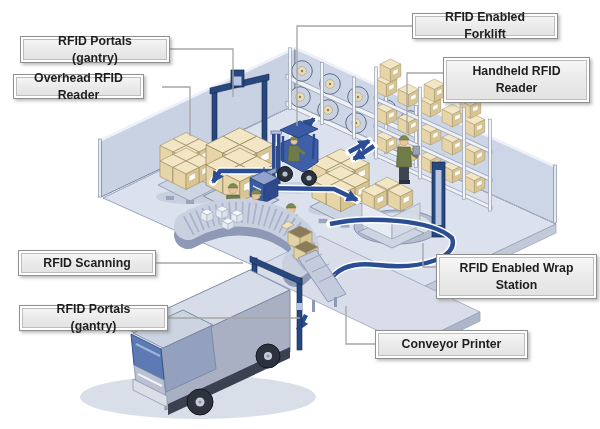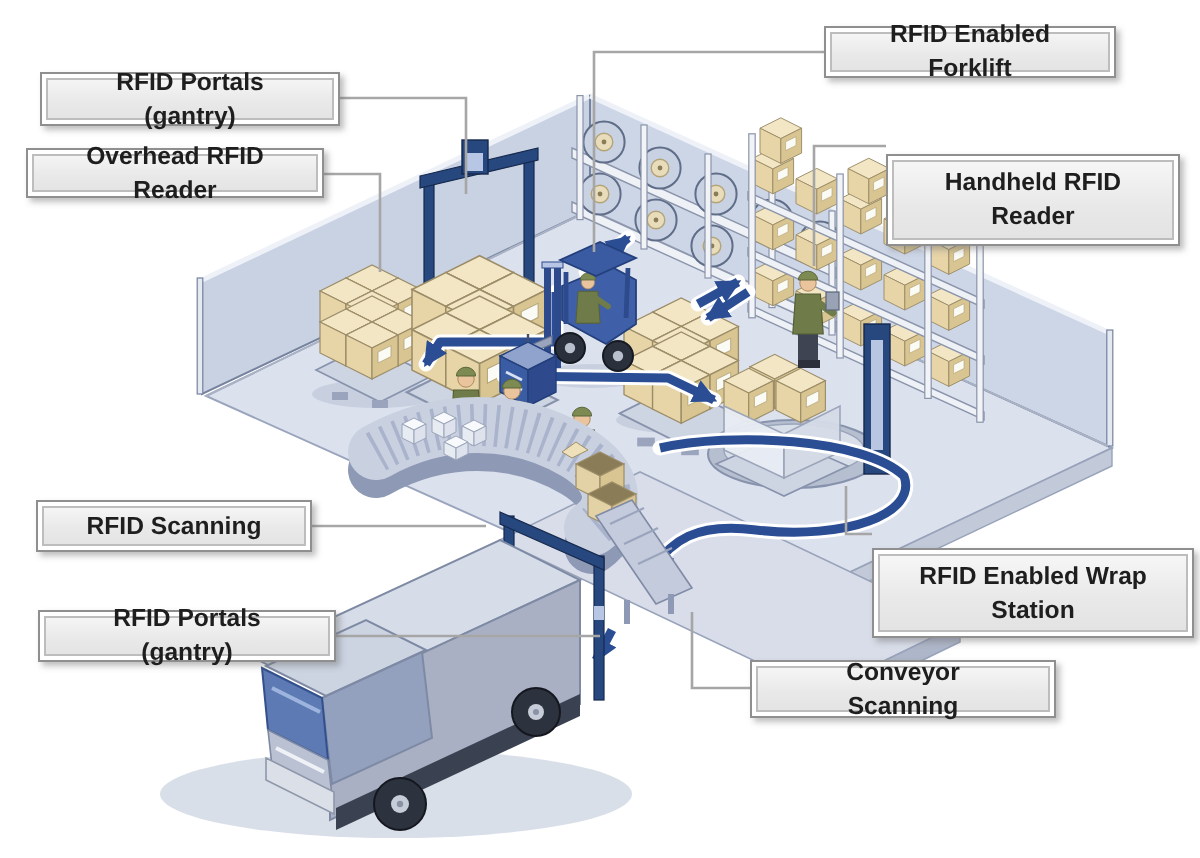--- a/index.html
+++ b/index.html
@@ -5,21 +5,21 @@
   html,body{margin:0;padding:0;background:#ffffff;}
   .stage{position:relative;width:600px;height:429px;background:#ffffff;overflow:hidden;
          font-family:"Liberation Sans",sans-serif;}
   .stage svg{position:absolute;left:0;top:0;}
   .callout{position:absolute;box-sizing:border-box;display:flex;align-items:center;justify-content:center;
            text-align:center;font-weight:700;font-size:12.3px;line-height:1.35;color:#1e1e1e;
            background:linear-gradient(180deg,#f8f8f8 0%,#e9e9e9 55%,#e2e2e2 100%);
            border:1px solid #8f8f8f;
            box-shadow:inset 0 0 0 2px #ffffff, inset 0 0 0 3px #bdbdbd, 2px 2px 3px rgba(110,110,110,.45);
            padding:2px 18px;}
-  .callout.two{padding:2px 10px;margin-top:20px;}
+  .callout.two{padding:2px 10px;}
   #cl-handheld{padding:2px 11px;}
 </style>
 </head>
 <body>
 
 <div class="stage">
 <svg width="600" height="429" viewBox="0 0 600 429">
   <defs>
     <marker id="ah" viewBox="0 0 10 10" refX="8.5" refY="5" markerWidth="2.7" markerHeight="2.7" orient="auto">
       <path d="M0,0 L10,5 L0,10 Z" fill="#2b4d94"></path>
@@ -314,34 +314,34 @@
     <polyline points="156,263 243,263"></polyline>
     <polyline points="168,318 300,318"></polyline>
     <polyline points="436,267 423,267 423,243"></polyline>
     <polyline points="375,344 346,344 346,306"></polyline>
   </g>
 </svg>
 
   <div class="callout" id="cl-portals-top" style="left:20px;top:36px;width:150px;height:27px">
     <span>RFID Portals (gantry)</span>
   </div>
-  <div class="callout" id="cl-overhead" style="left:13px;top:74px;width:149px;height:25px">
+  <div class="callout" id="cl-overhead" style="left:13px;top:74px;width:131px;height:25px">
     <span>Overhead RFID Reader</span>
   </div>
   <div class="callout" id="cl-forklift" style="left:412px;top:13px;width:146px;height:26px">
     <span>RFID Enabled Forklift</span>
   </div>
   <div class="callout two" id="cl-handheld" style="left:443px;top:57px;width:147px;height:46px">
     <span>Handheld RFID Reader</span>
   </div>
   <div class="callout" id="cl-printer" style="left:18px;top:250px;width:138px;height:26px">
     <span>RFID Scanning</span>
   </div>
   <div class="callout" id="cl-portals-bottom" style="left:19px;top:305px;width:149px;height:26px">
     <span>RFID Portals (gantry)</span>
   </div>
   <div class="callout two" id="cl-wrap" style="left:436px;top:254px;width:161px;height:45px">
     <span>RFID Enabled Wrap Station</span>
   </div>
   <div class="callout" id="cl-conveyor" style="left:375px;top:330px;width:153px;height:29px">
-    <span>Conveyor Scanning</span>
+    <span>Conveyor Printer</span>
   </div>
 </div>
 
 </body></html>

